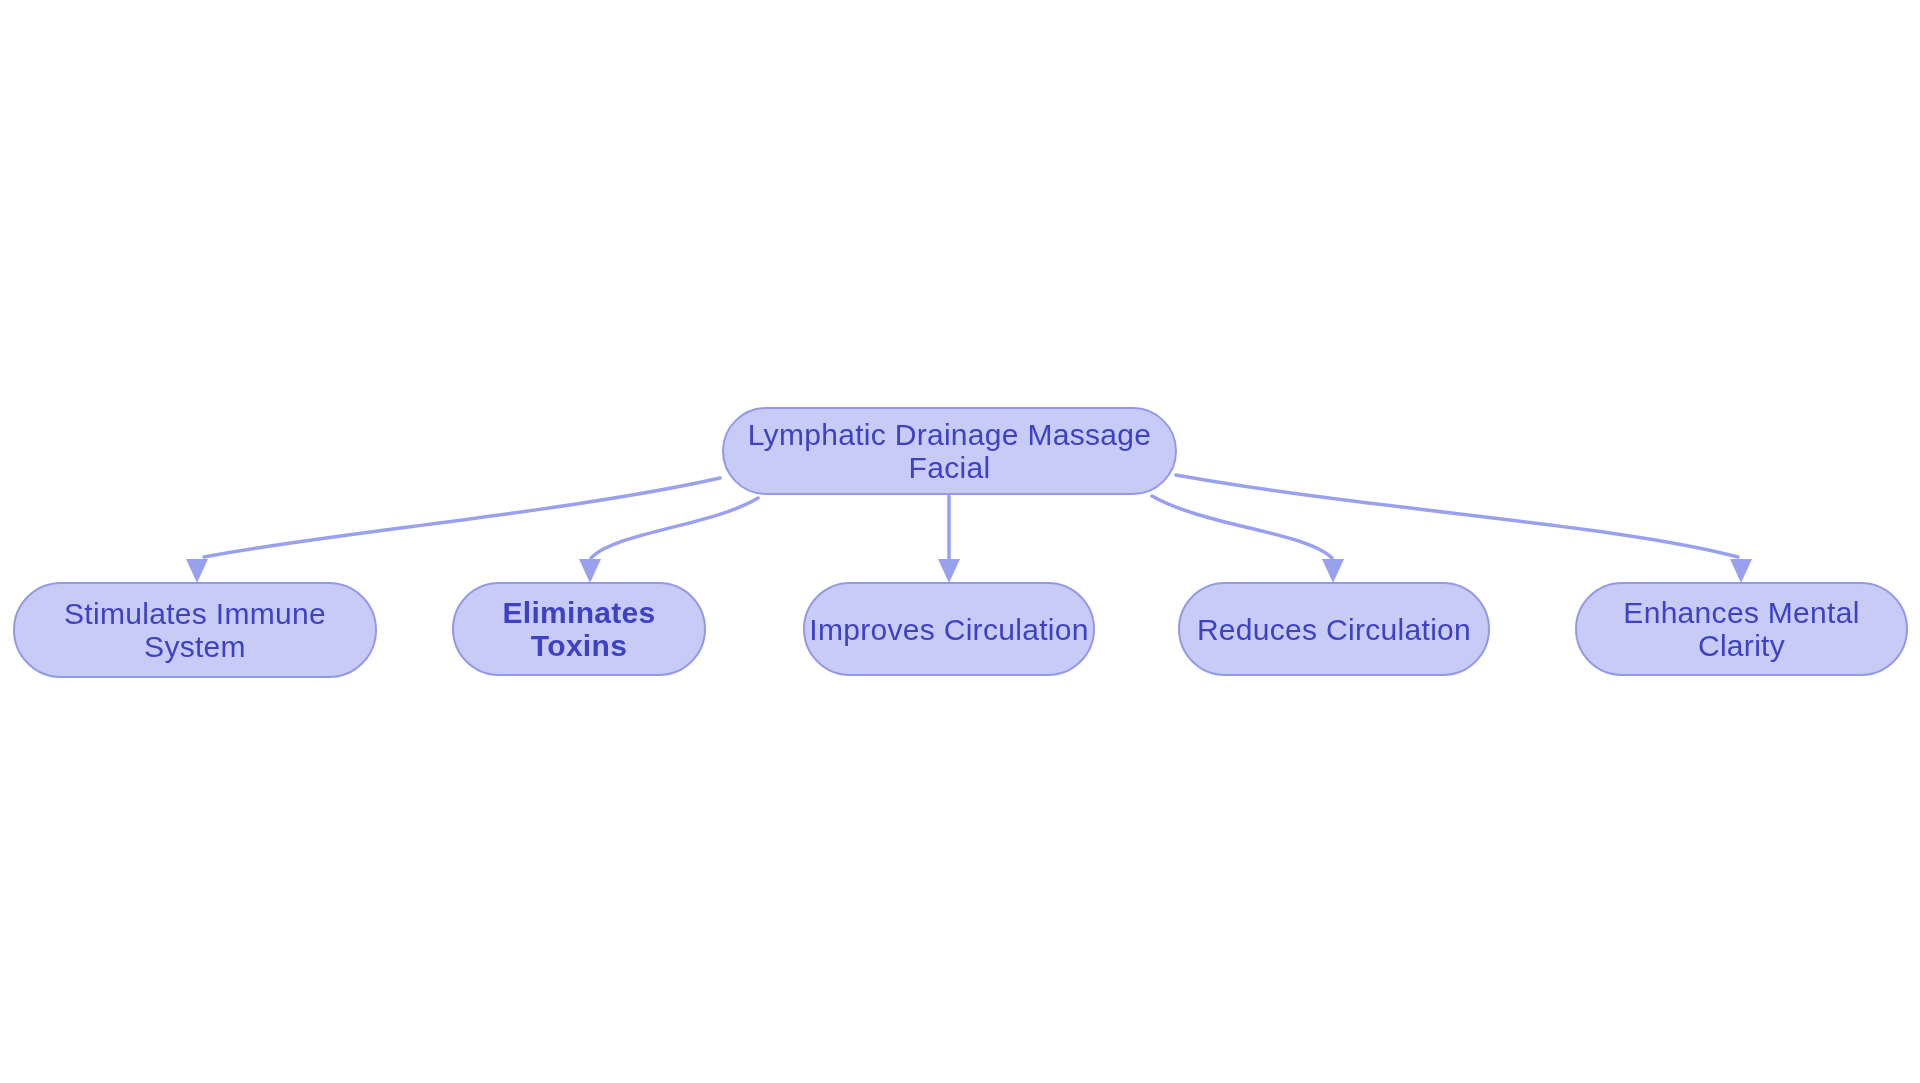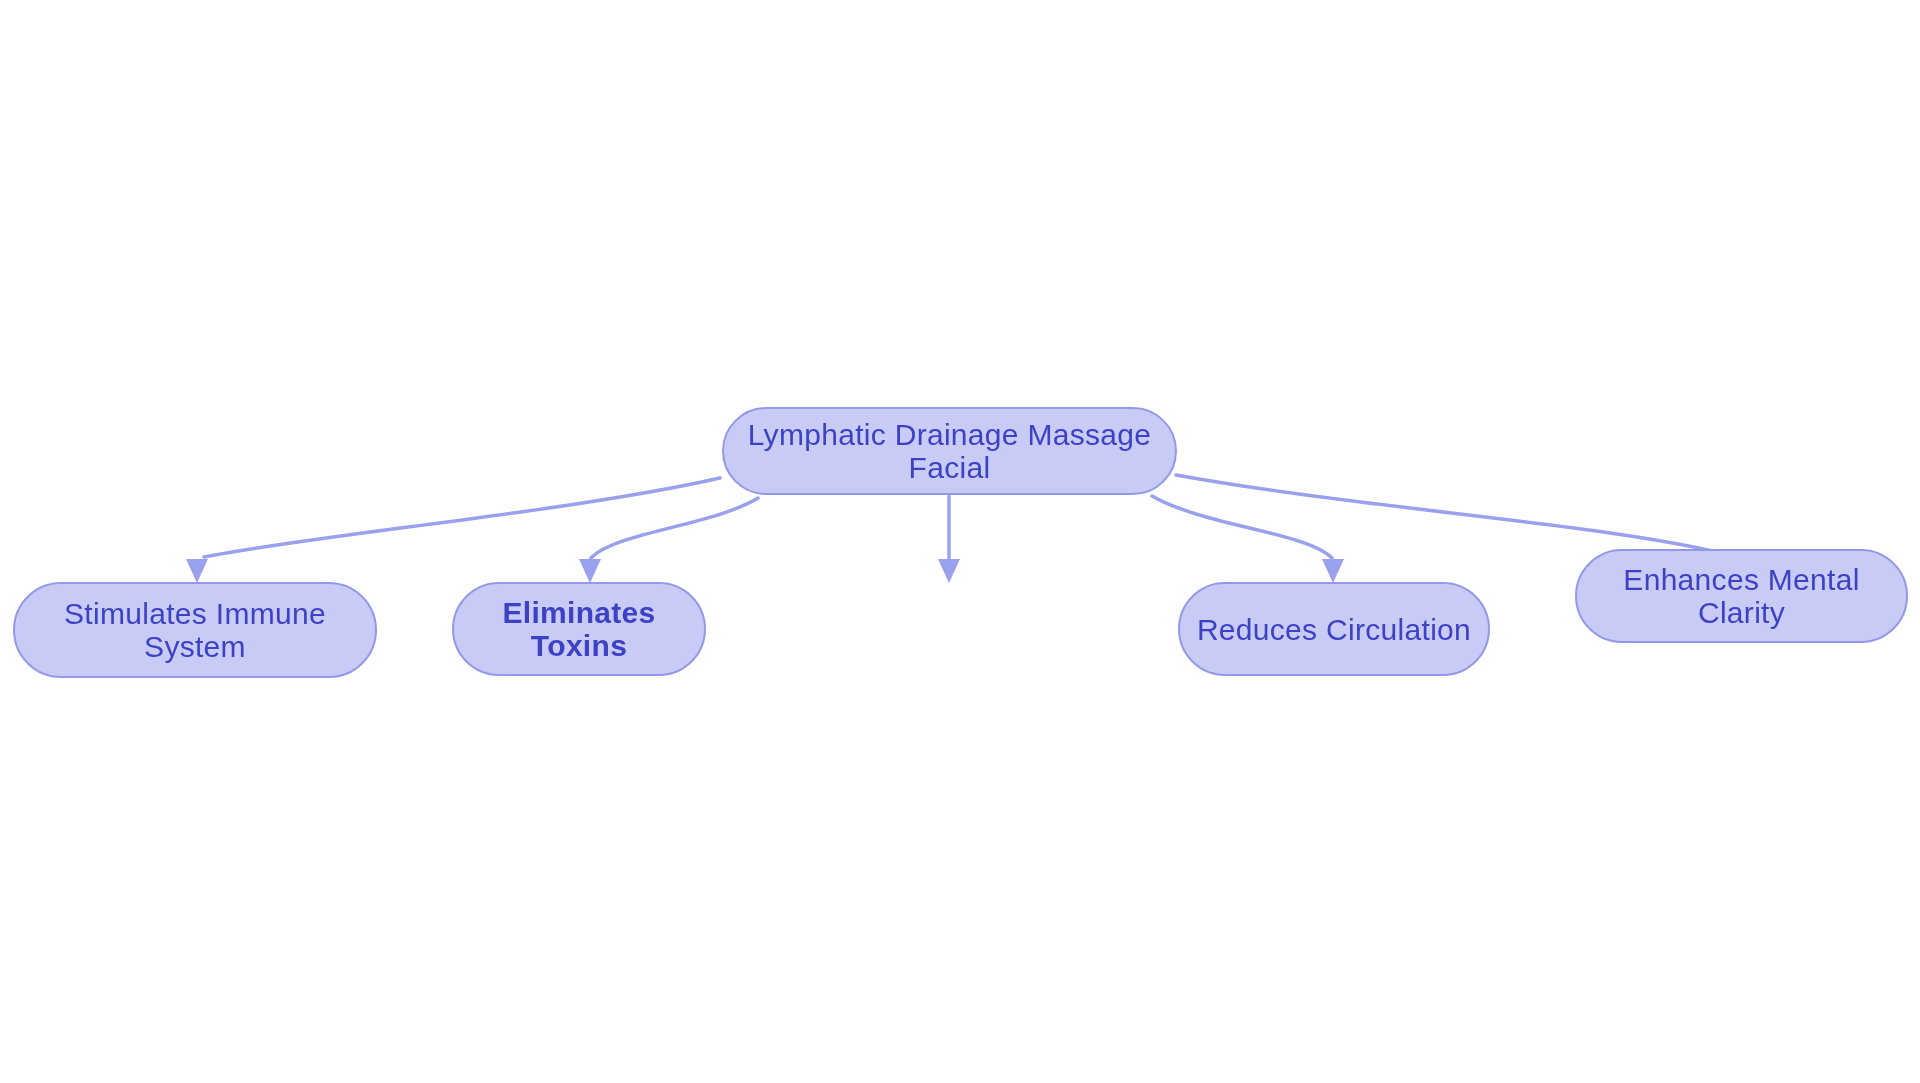--- a/index.html
+++ b/index.html
@@ -45,21 +45,21 @@
     font-size: 30px;
     letter-spacing: 0.3px;
     line-height: 1.1;
   }
   
   .node-root { left: 722px; top: 407px; width: 455px; height: 88px; }
   .node-c0   { left: 13px;   top: 582px; width: 364px; height: 96px; }
   .node-c1   { left: 452px;  top: 582px; width: 254px; height: 94px; font-weight: bold; }
   .node-c2   { left: 803px;  top: 582px; width: 292px; height: 94px; }
   .node-c3   { left: 1178px; top: 582px; width: 312px; height: 94px; }
-  .node-c4   { left: 1575px; top: 549px; width: 333px; height: 94px; }
+  .node-c4   { left: 1575px; top: 582px; width: 333px; height: 94px; }
 </style>
 </head>
 <body>
 
 <div class="canvas">
 
   <svg class="edge-layer" viewBox="0 0 1920 1083" xmlns="http://www.w3.org/2000/svg">
 
     <path class="edge" d="M 720 478 C 570 512, 320 534, 204 557"></path>
     <polygon class="arrowhead" points="186,559 208,559 197,583"></polygon>
@@ -82,20 +82,23 @@
   </div>
 
   <div class="node node-c0">
     <span>Stimulates Immune System</span>
   </div>
 
   <div class="node node-c1">
     <span>Eliminates Toxins</span>
   </div>
 
+  <div class="node node-c2">
+    <span>Improves Circulation</span>
+  </div>
 
   <div class="node node-c3">
     <span>Reduces Circulation</span>
   </div>
 
   <div class="node node-c4">
     <span>Enhances Mental Clarity</span>
   </div>
 
 </div>

